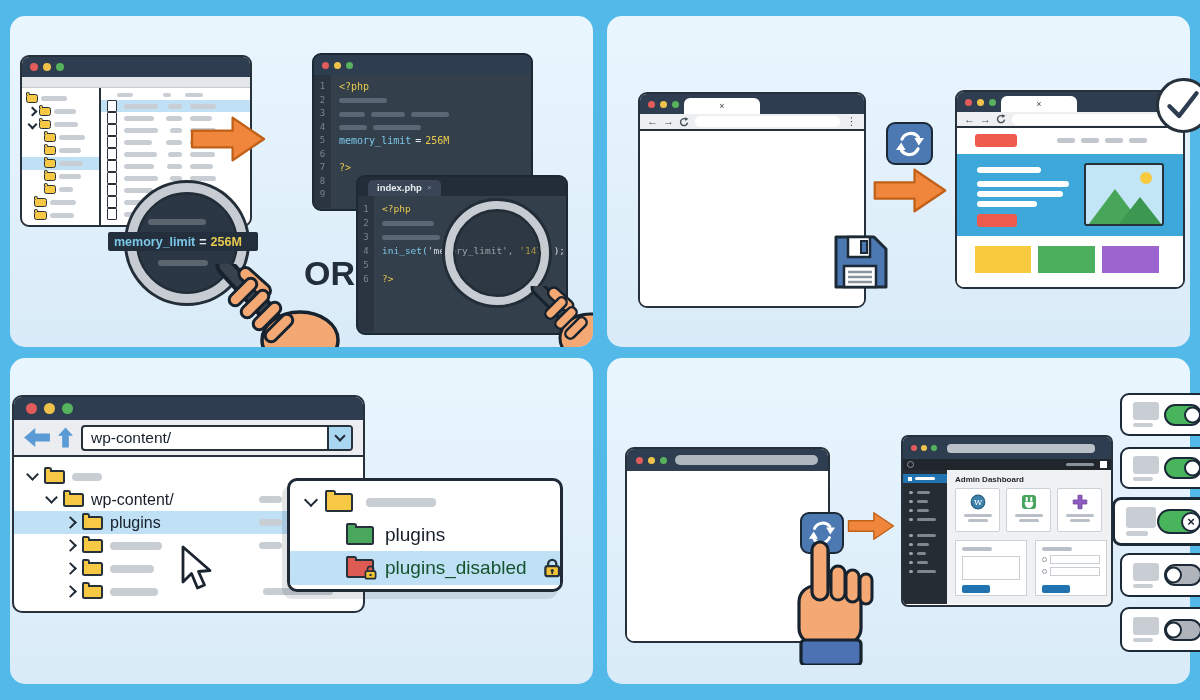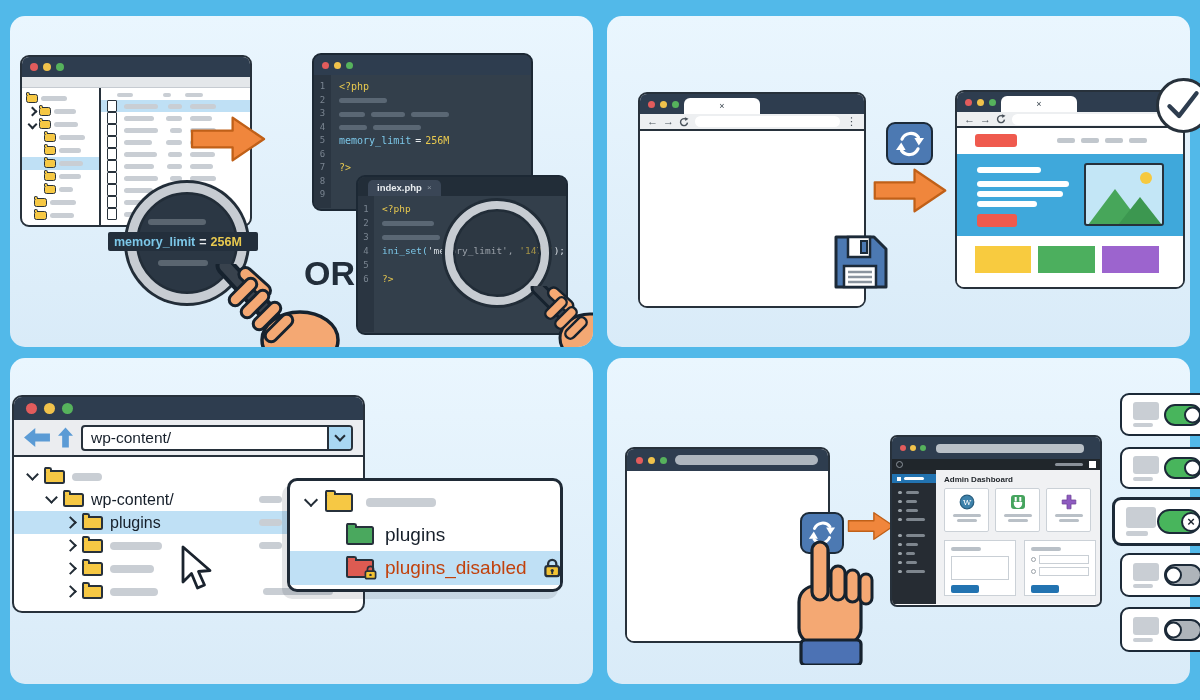--- a/index.html
+++ b/index.html
@@ -440,21 +440,21 @@
         <span style="font-size:19px;color:#161F2A">plugins</span>
       </div>
       <div class="trow" style="height:34px;padding-left:56px;gap:11px;background:#BFE0F5">
         <span class="fold redf" style="width:28px;height:19px;position:relative">
           <svg class="abs" style="right:-5px;bottom:-4px" width="13" height="15" viewBox="0 0 18 22">
             <path d="M4.5 10 V6.5 A4.5 4.5 0 0 1 13.5 6.5 V10" stroke="#27313B" stroke-width="2.5" fill="none"></path>
             <rect x="1.5" y="9" width="15" height="11" rx="2.5" fill="#F2C333" stroke="#27313B" stroke-width="2.5"></rect>
             <circle cx="9" cy="14.5" r="1.8" fill="#27313B"></circle>
           </svg>
         </span>
-        <span style="font-size:19px;color:#c2410c">plugins_disabled</span>
+        <span style="font-size:19px;color:#14532d">plugins_disabled</span>
         <svg style="margin-left:6px" width="18" height="22" viewBox="0 0 18 22">
           <path d="M4.5 10 V6.5 A4.5 4.5 0 0 1 13.5 6.5 V10" stroke="#27313B" stroke-width="2.5" fill="none"></path>
           <rect x="1.5" y="9" width="15" height="11" rx="2.5" fill="#F2C333" stroke="#27313B" stroke-width="2.5"></rect>
           <circle cx="9" cy="13.8" r="1.8" fill="#27313B"></circle>
           <rect x="8" y="14.5" width="2" height="3.2" fill="#27313B"></rect>
         </svg>
       </div>
     </div>
   </div>
 
@@ -484,21 +484,21 @@
       <rect x="67" y="30" width="13" height="32" rx="6.5" fill="#F4A873" stroke="#16222E" stroke-width="3"></rect>
       <rect x="81" y="34" width="12" height="30" rx="6" fill="#F4A873" stroke="#16222E" stroke-width="3"></rect>
       <rect x="33" y="2" width="16" height="58" rx="8" fill="#F4A873" stroke="#16222E" stroke-width="3.2"></rect>
       <rect x="22" y="100" width="60" height="25" rx="4" fill="#4C72B4" stroke="#16222E" stroke-width="3.2"></rect>
     </svg>
 
     <svg class="abs" style="left:240px;top:153px" width="48" height="30" viewBox="0 0 78 52">
         <polygon points="0,17 44,17 44,3 78,26 44,49 44,35 0,35" fill="#F0863C" stroke="#C06018" stroke-width="2.5" stroke-linejoin="round"></polygon>
       </svg>
 
-    <div class="win" style="left:283px;top:77px;width:212px;height:172px;border-radius:7px">
+    <div class="win" style="left:294px;top:77px;width:212px;height:172px;border-radius:7px">
       <div class="tbar" style="height:22px;gap:4px;padding-left:8px;position:relative">
         <span class="dot r" style="width:6px;height:6px"></span>
         <span class="dot y" style="width:6px;height:6px"></span>
         <span class="dot g" style="width:6px;height:6px"></span>
         <div class="abs" style="left:44px;top:7px;width:148px;height:9px;background:#B9C0C7;border-radius:4px"></div>
       </div>
       <div style="height:11px;background:#20262B;display:flex;align-items:center">
         <span style="width:7px;height:7px;border-radius:50%;border:1px solid #8A9199;margin-left:4px;box-sizing:border-box"></span>
         <span style="width:28px;height:3px;background:#8A9199;border-radius:1.5px;margin-left:auto;margin-right:6px"></span>
         <span style="width:7px;height:7px;background:#fff;margin-right:4px"></span>

